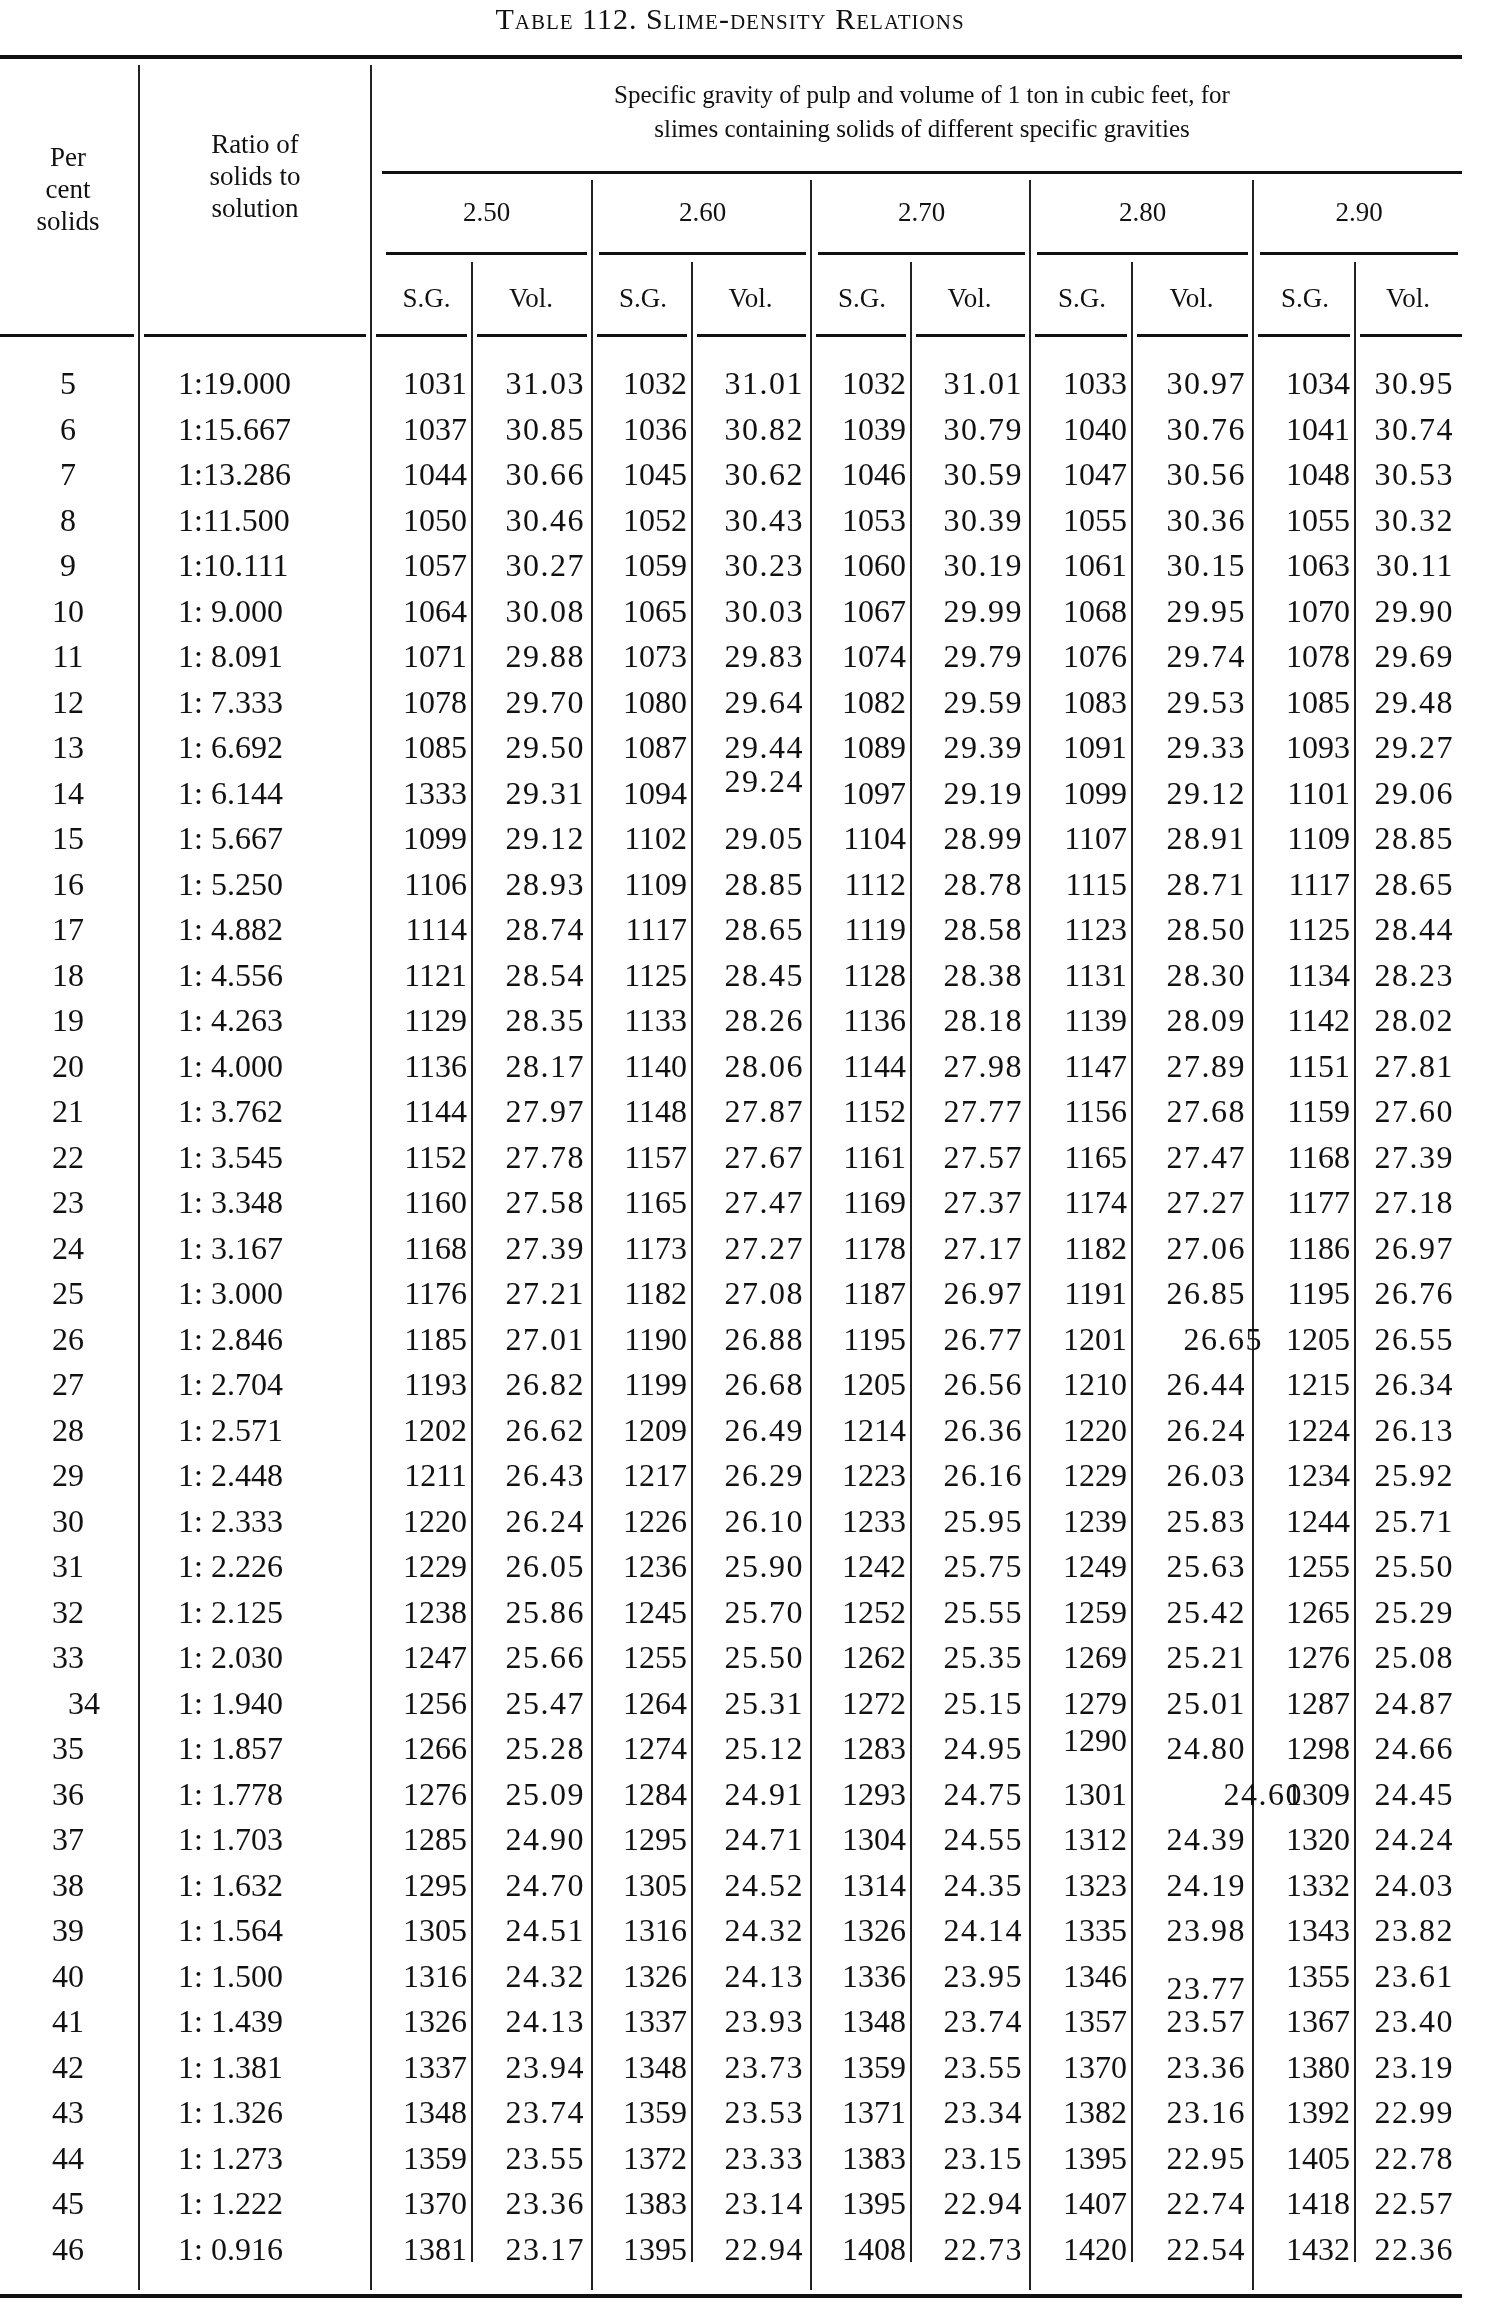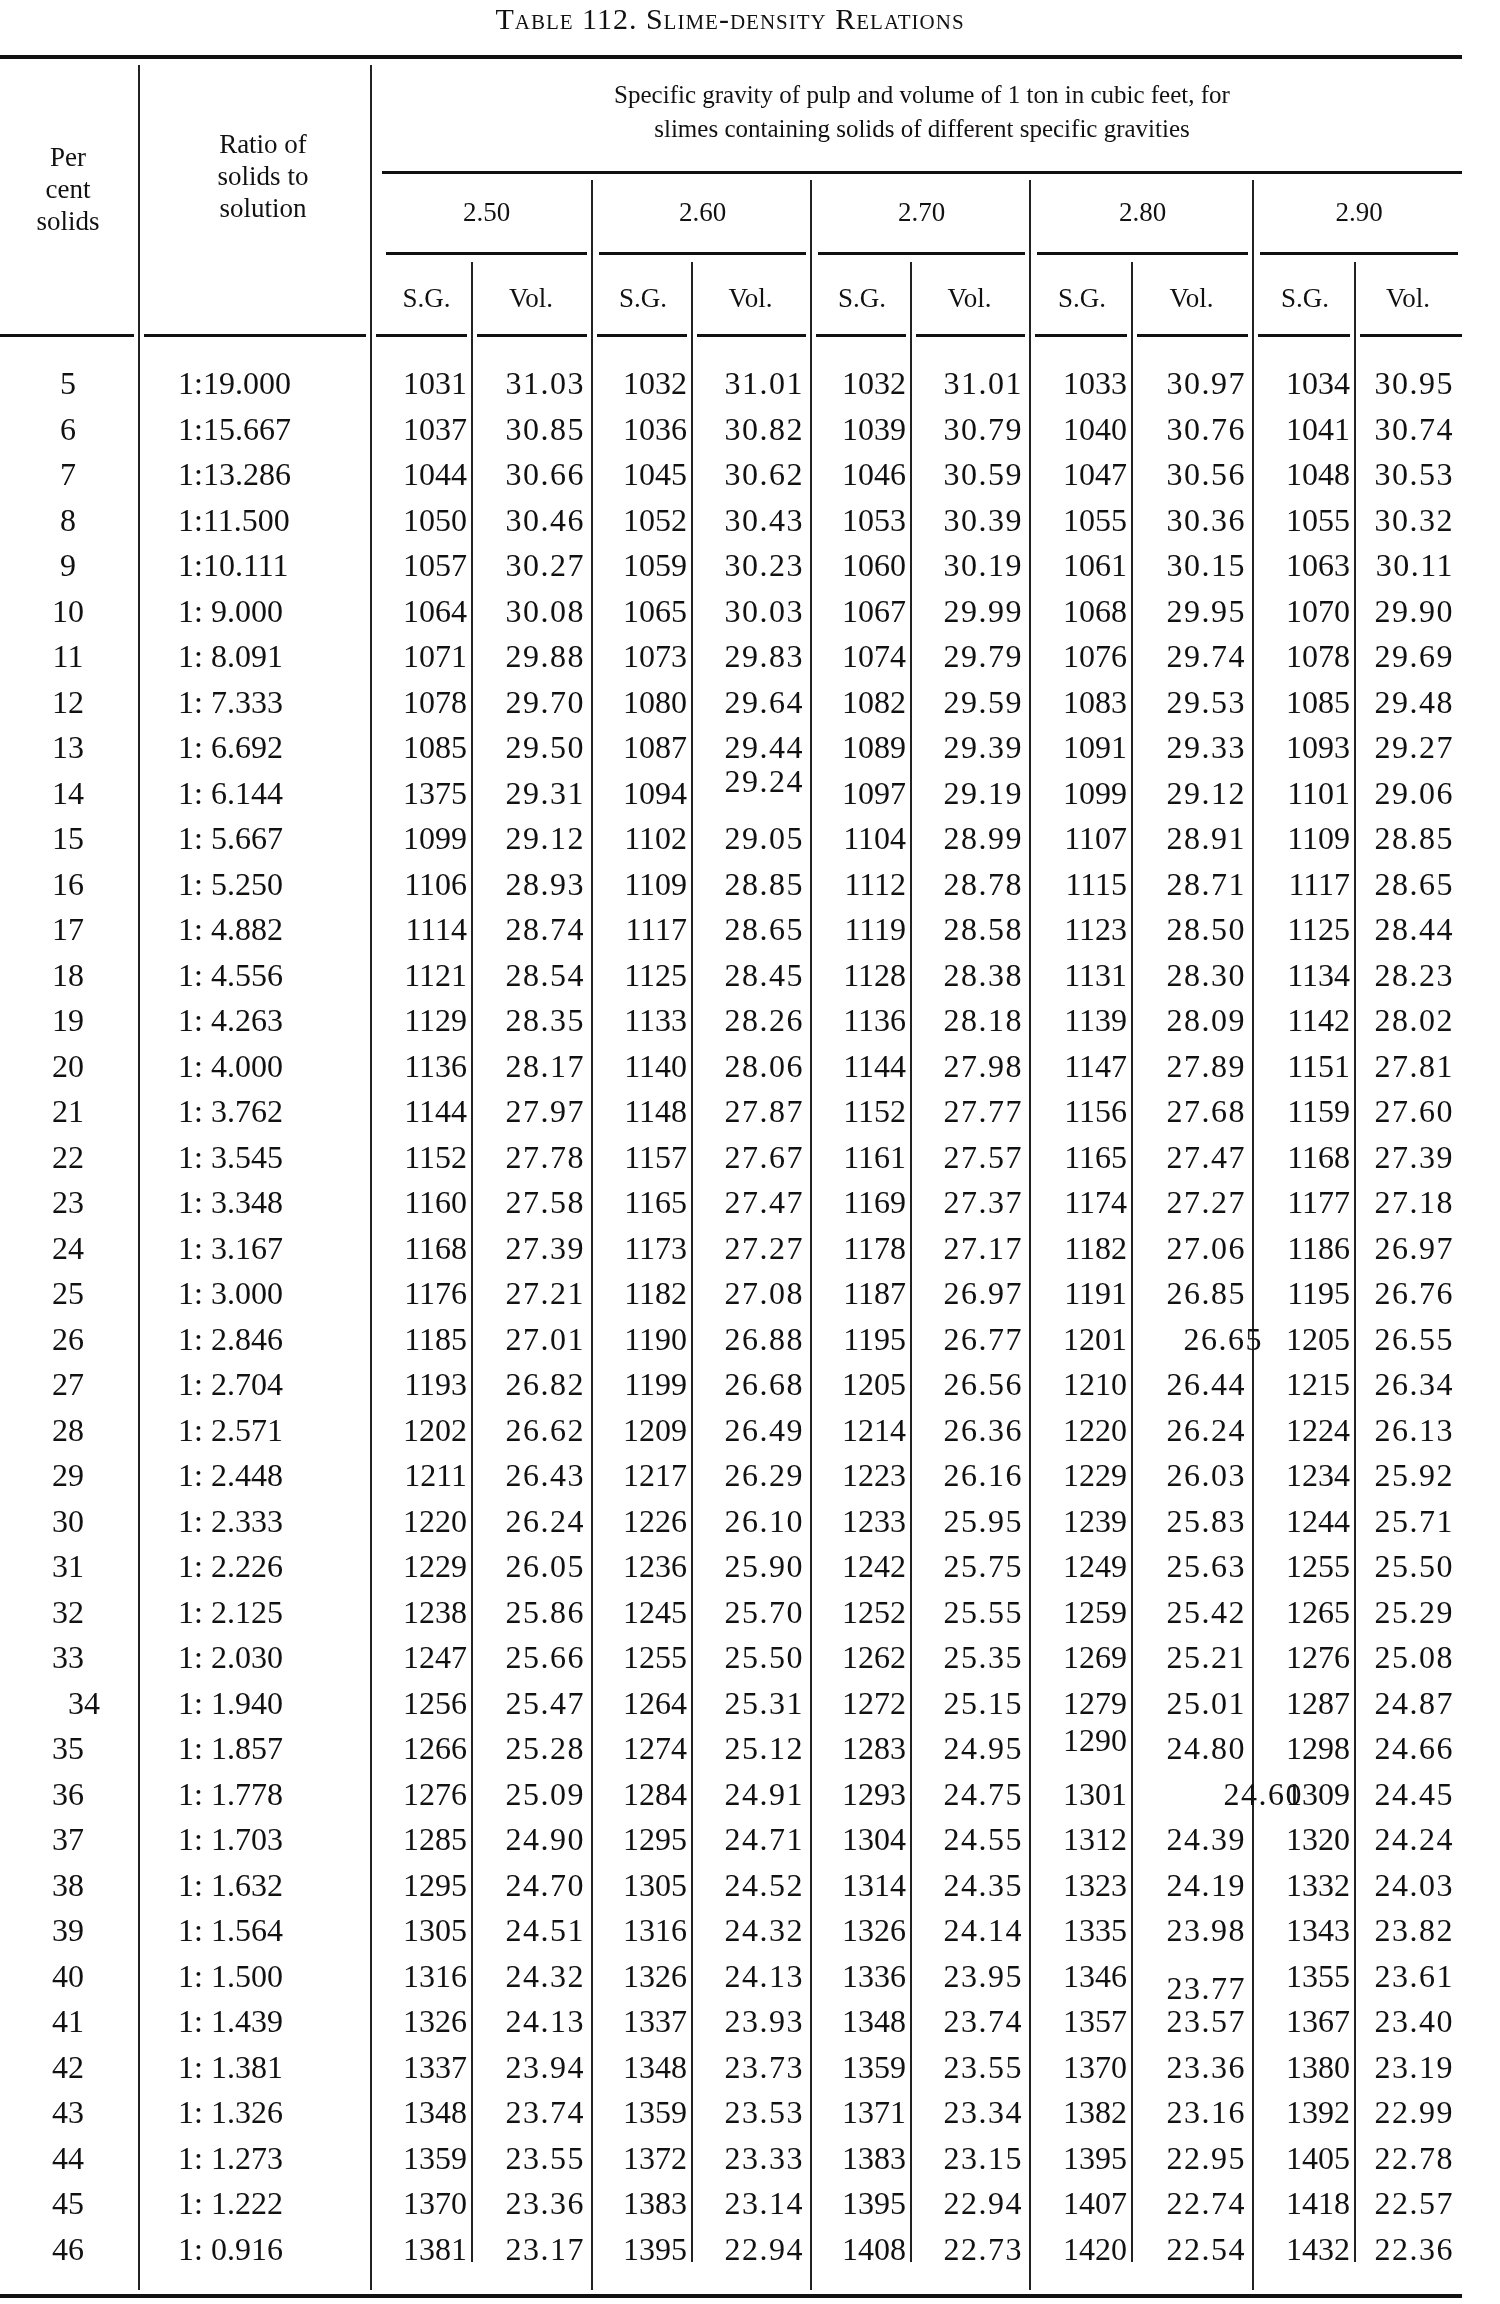--- a/index.html
+++ b/index.html
@@ -68,21 +68,21 @@
     <div class="rule" style="left:916px;top:334px;width:109px;height:3px;"></div>
     <div class="rule" style="left:1035px;top:334px;width:92px;height:3px;"></div>
     <div class="rule" style="left:1137px;top:334px;width:111px;height:3px;"></div>
     <div class="rule" style="left:1258px;top:334px;width:92px;height:3px;"></div>
     <div class="rule" style="left:1360px;top:334px;width:102px;height:3px;"></div>
   </div>
 
 <div class="hdr" style="left:0;top:141px;width:136px;white-space:pre-line;">Per
 cent
 solids</div>
-<div class="hdr" style="left:124px;top:128px;width:230px;white-space:pre-line;padding-left:24px;">Ratio of
+<div class="hdr" style="left:140px;top:128px;width:230px;white-space:pre-line;">Ratio of
 solids to
 solution</div>
 <div class="hdr grp" style="left:382px;top:78px;width:1080px;white-space:pre-line;">Specific gravity of pulp and volume of 1 ton in cubic feet, for
 slimes containing solids of different specific gravities</div>
 
 <div id="rows">
     <div>
       <div class="cell c-pct" style="left:0;top:363px;width:136px;">5</div>
       <div class="cell c-ratio" style="left:178px;top:363px;width:190px;">1:19.000</div>
       <div class="cell c-num" style="left:367px;top:363px;width:100px;">1031</div>
@@ -204,21 +204,21 @@
       <div class="cell c-num" style="left:806px;top:727px;width:100px;">1089</div>
       <div class="cell c-num num-vol" style="left:905px;top:727px;width:118px;">29.39</div>
       <div class="cell c-num" style="left:1027px;top:727px;width:100px;">1091</div>
       <div class="cell c-num num-vol" style="left:1128px;top:727px;width:118px;">29.33</div>
       <div class="cell c-num" style="left:1250px;top:727px;width:100px;">1093</div>
       <div class="cell c-num num-vol" style="left:1342px;top:727px;width:112px;">29.27</div>
     </div>
     <div>
       <div class="cell c-pct" style="left:0;top:772.5px;width:136px;">14</div>
       <div class="cell c-ratio" style="left:178px;top:772.5px;width:190px;">1: 6.144</div>
-      <div class="cell c-num" style="left:367px;top:772.5px;width:100px;">1375</div>
+      <div class="cell c-num" style="left:367px;top:772.5px;width:100px;">1333</div>
       <div class="cell c-num num-vol" style="left:467px;top:772.5px;width:118px;">29.31</div>
       <div class="cell c-num" style="left:587px;top:772.5px;width:100px;">1094</div>
       <div class="cell c-num num-vol" style="left:686px;top:761px;width:118px;">29.24</div>
       <div class="cell c-num" style="left:806px;top:772.5px;width:100px;">1097</div>
       <div class="cell c-num num-vol" style="left:905px;top:772.5px;width:118px;">29.19</div>
       <div class="cell c-num" style="left:1027px;top:772.5px;width:100px;">1099</div>
       <div class="cell c-num num-vol" style="left:1128px;top:772.5px;width:118px;">29.12</div>
       <div class="cell c-num" style="left:1250px;top:772.5px;width:100px;">1101</div>
       <div class="cell c-num num-vol" style="left:1342px;top:772.5px;width:112px;">29.06</div>
     </div>

